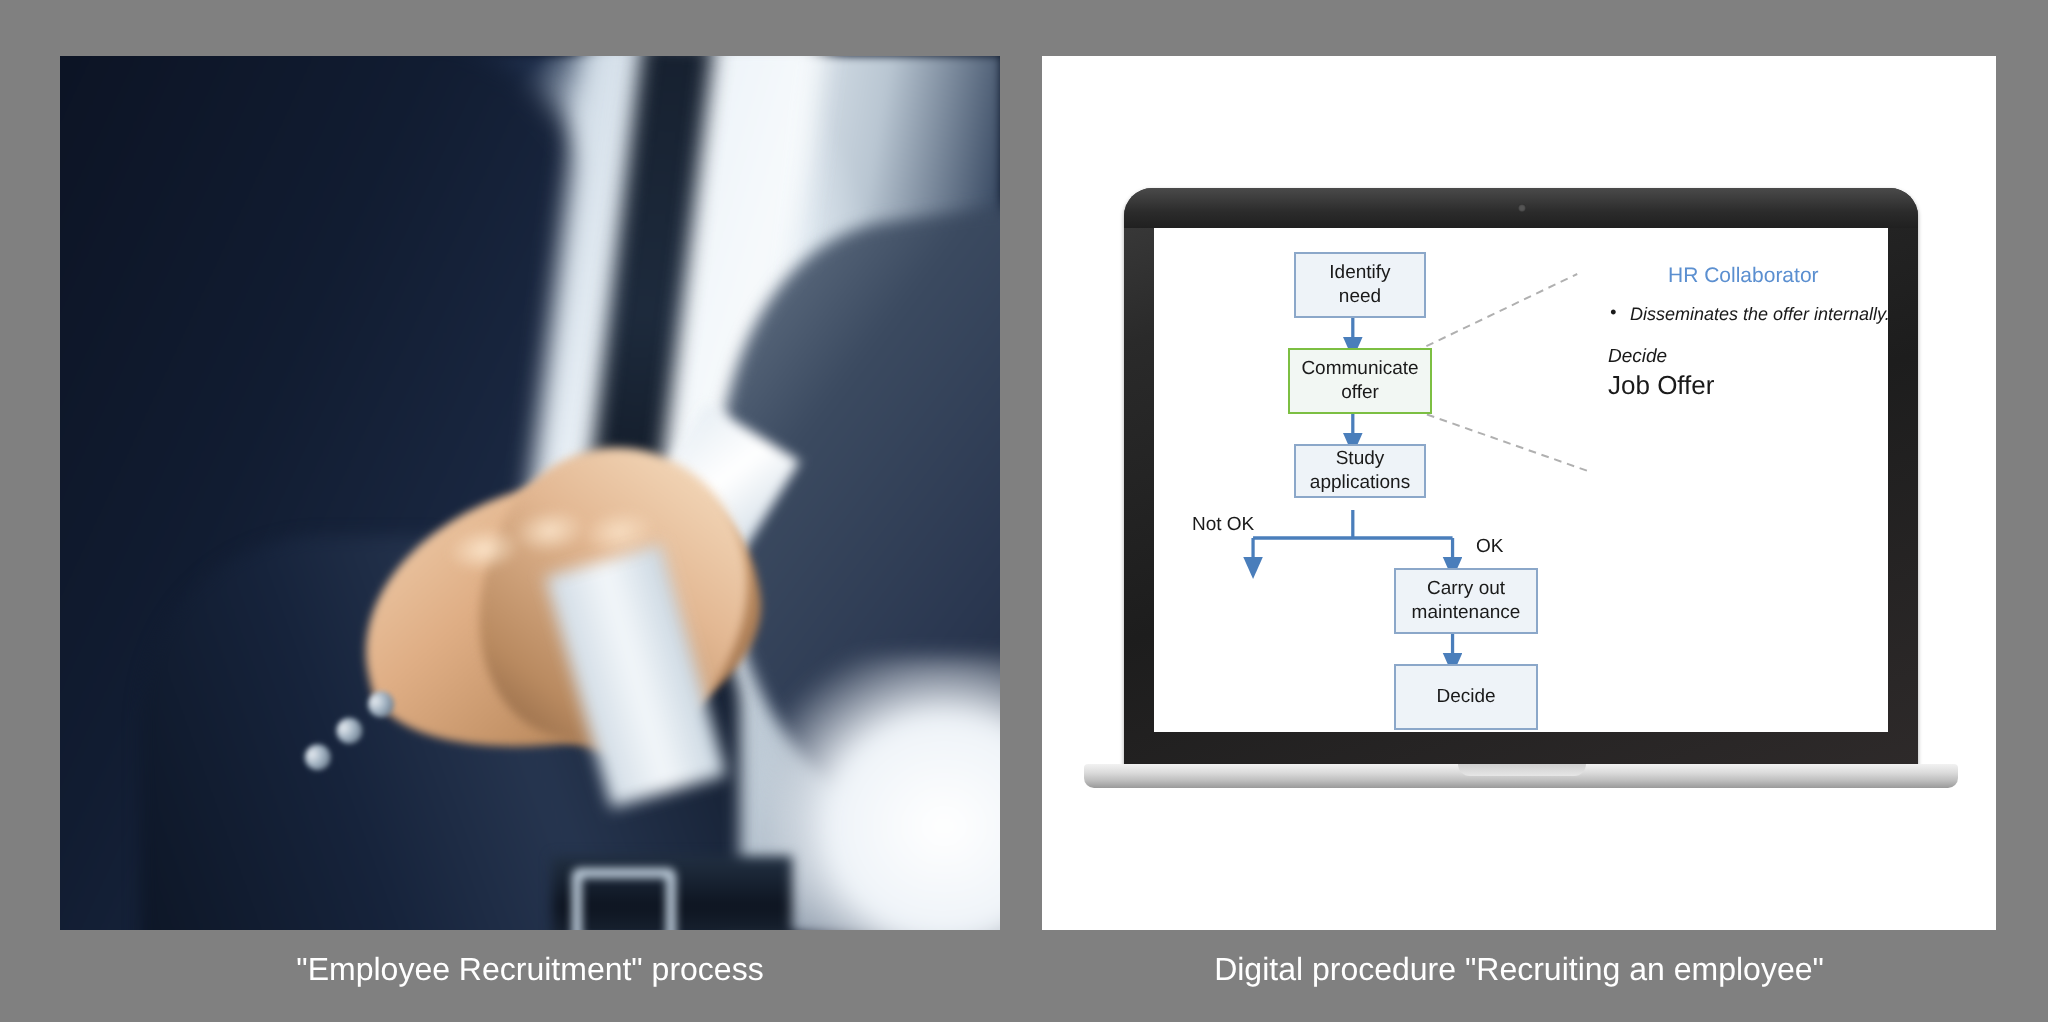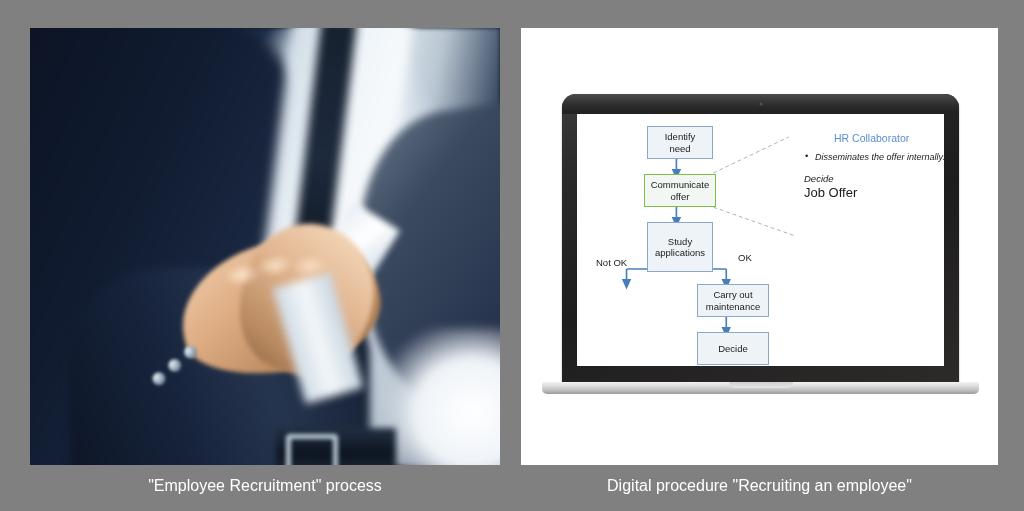--- a/index.html
+++ b/index.html
@@ -395,32 +395,32 @@
               <line x1="120" y1="62" x2="205" y2="23" stroke="#b0b0b0" stroke-width="1" stroke-dasharray="4,3"></line>
               <line x1="120" y1="91" x2="212" y2="122" stroke="#b0b0b0" stroke-width="1" stroke-dasharray="4,3"></line>
             </svg>
 
             <div class="node" style="left:55px; top:12px; width:66px; height:33px;">Identify
 need</div>
 
             <div class="node green" style="left:52px; top:60px; width:72px; height:33px;">Communicate
 offer</div>
 
-            <div class="node" style="left:55px; top:108px; width:66px; height:50px;">Study
+            <div class="node" style="left:55px; top:108px; width:66px; height:27px;">Study
 applications</div>
 
 
             <div class="node" style="left:105px; top:170px; width:72px; height:33px;">Carry out
 maintenance</div>
 
             <div class="node" style="left:105px; top:218px; width:72px; height:33px;">Decide</div>
 
             <div class="edge-label" style="left:4px; top:143px;">Not OK</div>
 
-            <div class="edge-label" style="left:146px; top:138px;">OK</div>
+            <div class="edge-label" style="left:146px; top:154px;">OK</div>
 
             <div class="side">
               <p class="side-title">HR Collaborator</p>
               <ul class="side-list">
                 <li>Disseminates the offer internally.</li>
               </ul>
               <div class="side-entries-label">Decide</div>
               <div class="side-entries-value">Job Offer</div>
             </div>
 

